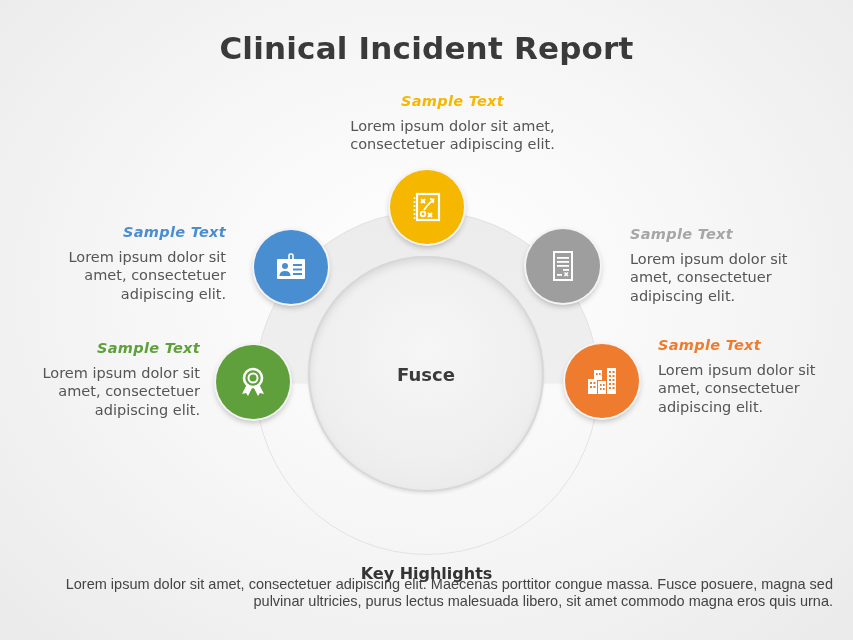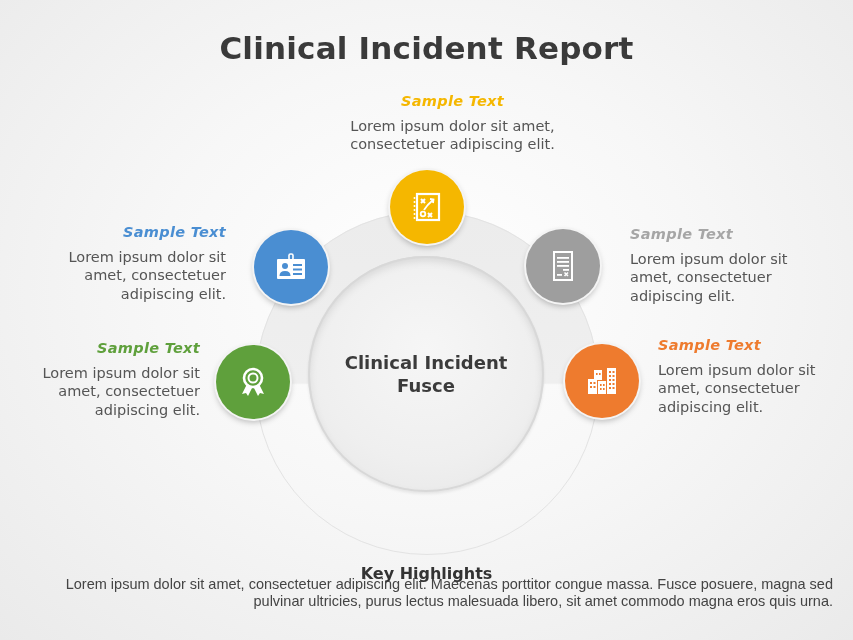--- a/index.html
+++ b/index.html
@@ -57,21 +57,20 @@
 </head>
 <body>
 
 <div class="title">Clinical Incident Report</div>
 
 <div class="ring-top"></div>
 <div class="ring-outline"></div>
 
 <div class="center">
   <div class="center-text">
-    <div>Clinical Incident</div>
     <div>Fusce</div>
   </div>
 </div>
 
 <div class="label center-align" style="left:330px; top:92px; width:245px;">
   <div class="head" style="color:#F5B700;">Sample Text</div>
   <div>Lorem ipsum dolor sit amet, consectetuer adipiscing elit.</div>
 </div>
 <div class="node" style="left:390px; top:170px; background:#F5B700;">
   <svg viewBox="0 0 34 34">

